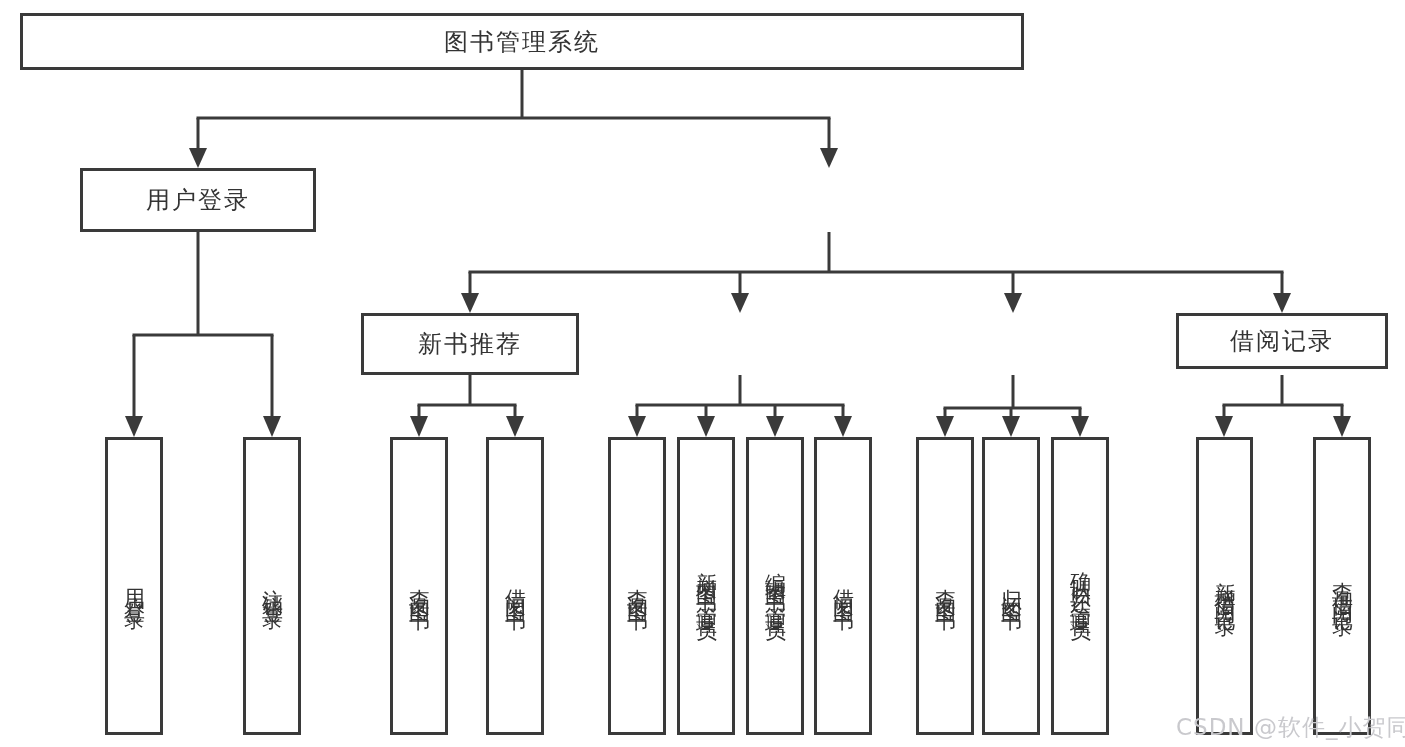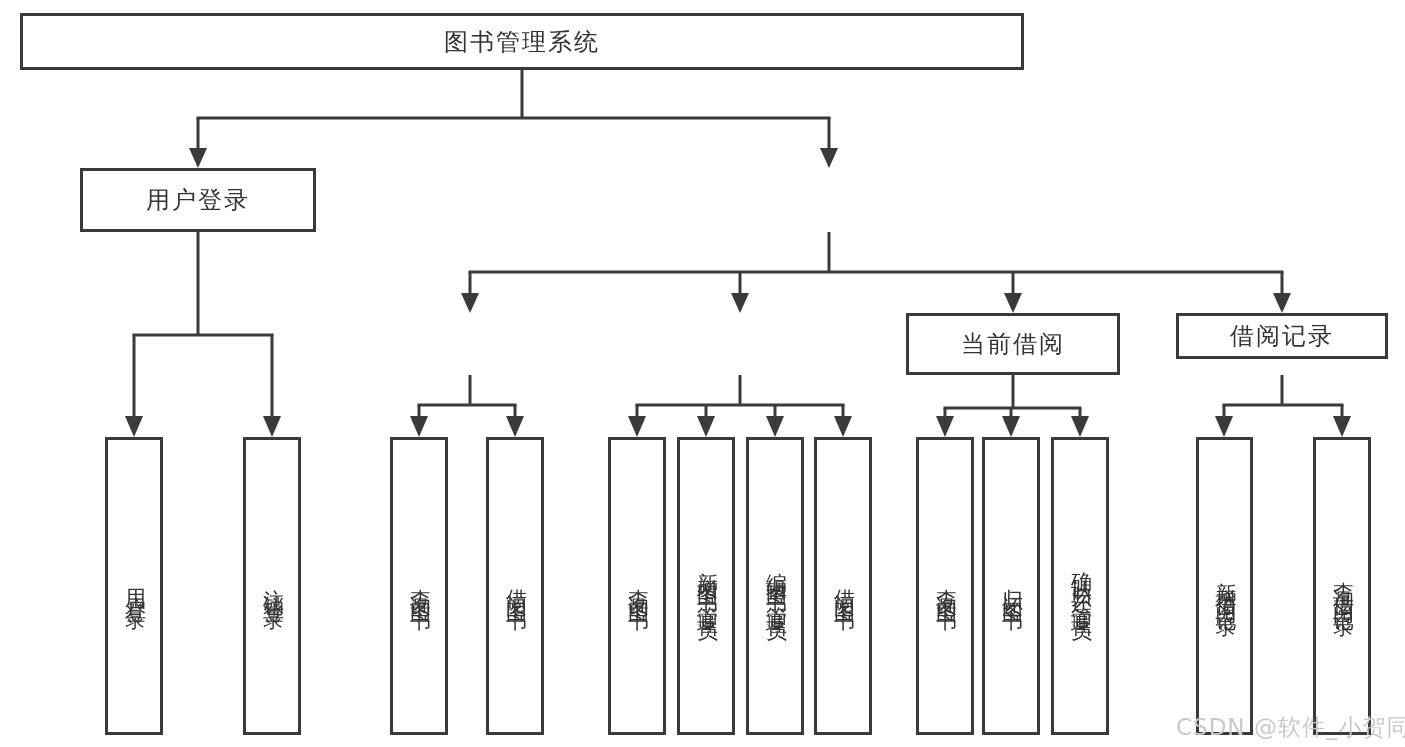--- a/index.html
+++ b/index.html
@@ -13,21 +13,20 @@
   #wires{position:absolute;left:0;top:0;z-index:1;}
   .node{
     position:absolute;
     box-sizing:border-box;
     background:#ffffff;
     border:3px solid #3a3a3a;
     color:#333333;
     display:flex;align-items:center;justify-content:center;
     z-index:2;
     text-align:center;
-    font-family:Liberation Mono, monospace;
   }
   .node.h{font-size:24px;letter-spacing:2px;white-space:nowrap;}
   .node.v{
     font-size:21px;
     letter-spacing:7px;
     writing-mode:vertical-rl;
     text-orientation:mixed;
     line-height:1;
   }
   .watermark{
@@ -112,24 +111,24 @@
   </svg>
 
   <div class="node h" style="left:20px;top:13px;width:1004px;height:57px">
     <span>图书管理系统</span>
   </div>
 
   <div class="node h" style="left:80px;top:168px;width:236px;height:64px">
     <span>用户登录</span>
   </div>
 
-  <div class="node h" style="left:906px;top:313px;width:214px;height:62px">
-    <span>当前借阅</span>
+  <div class="node h" style="left:361px;top:313px;width:218px;height:62px">
+    <span>新书推荐</span>
   </div>
-  <div class="node h" style="left:1176px;top:313px;width:212px;height:46px">
+  <div class="node h" style="left:1176px;top:313px;width:212px;height:56px">
     <span>借阅记录</span>
   </div>
 
   <div class="node v" style="left:105px;top:437px;width:58px;height:298px">
     <span>用户登录</span>
   </div>
   <div class="node v" style="left:243px;top:437px;width:58px;height:298px">
     <span>注销登录</span>
   </div>
 

